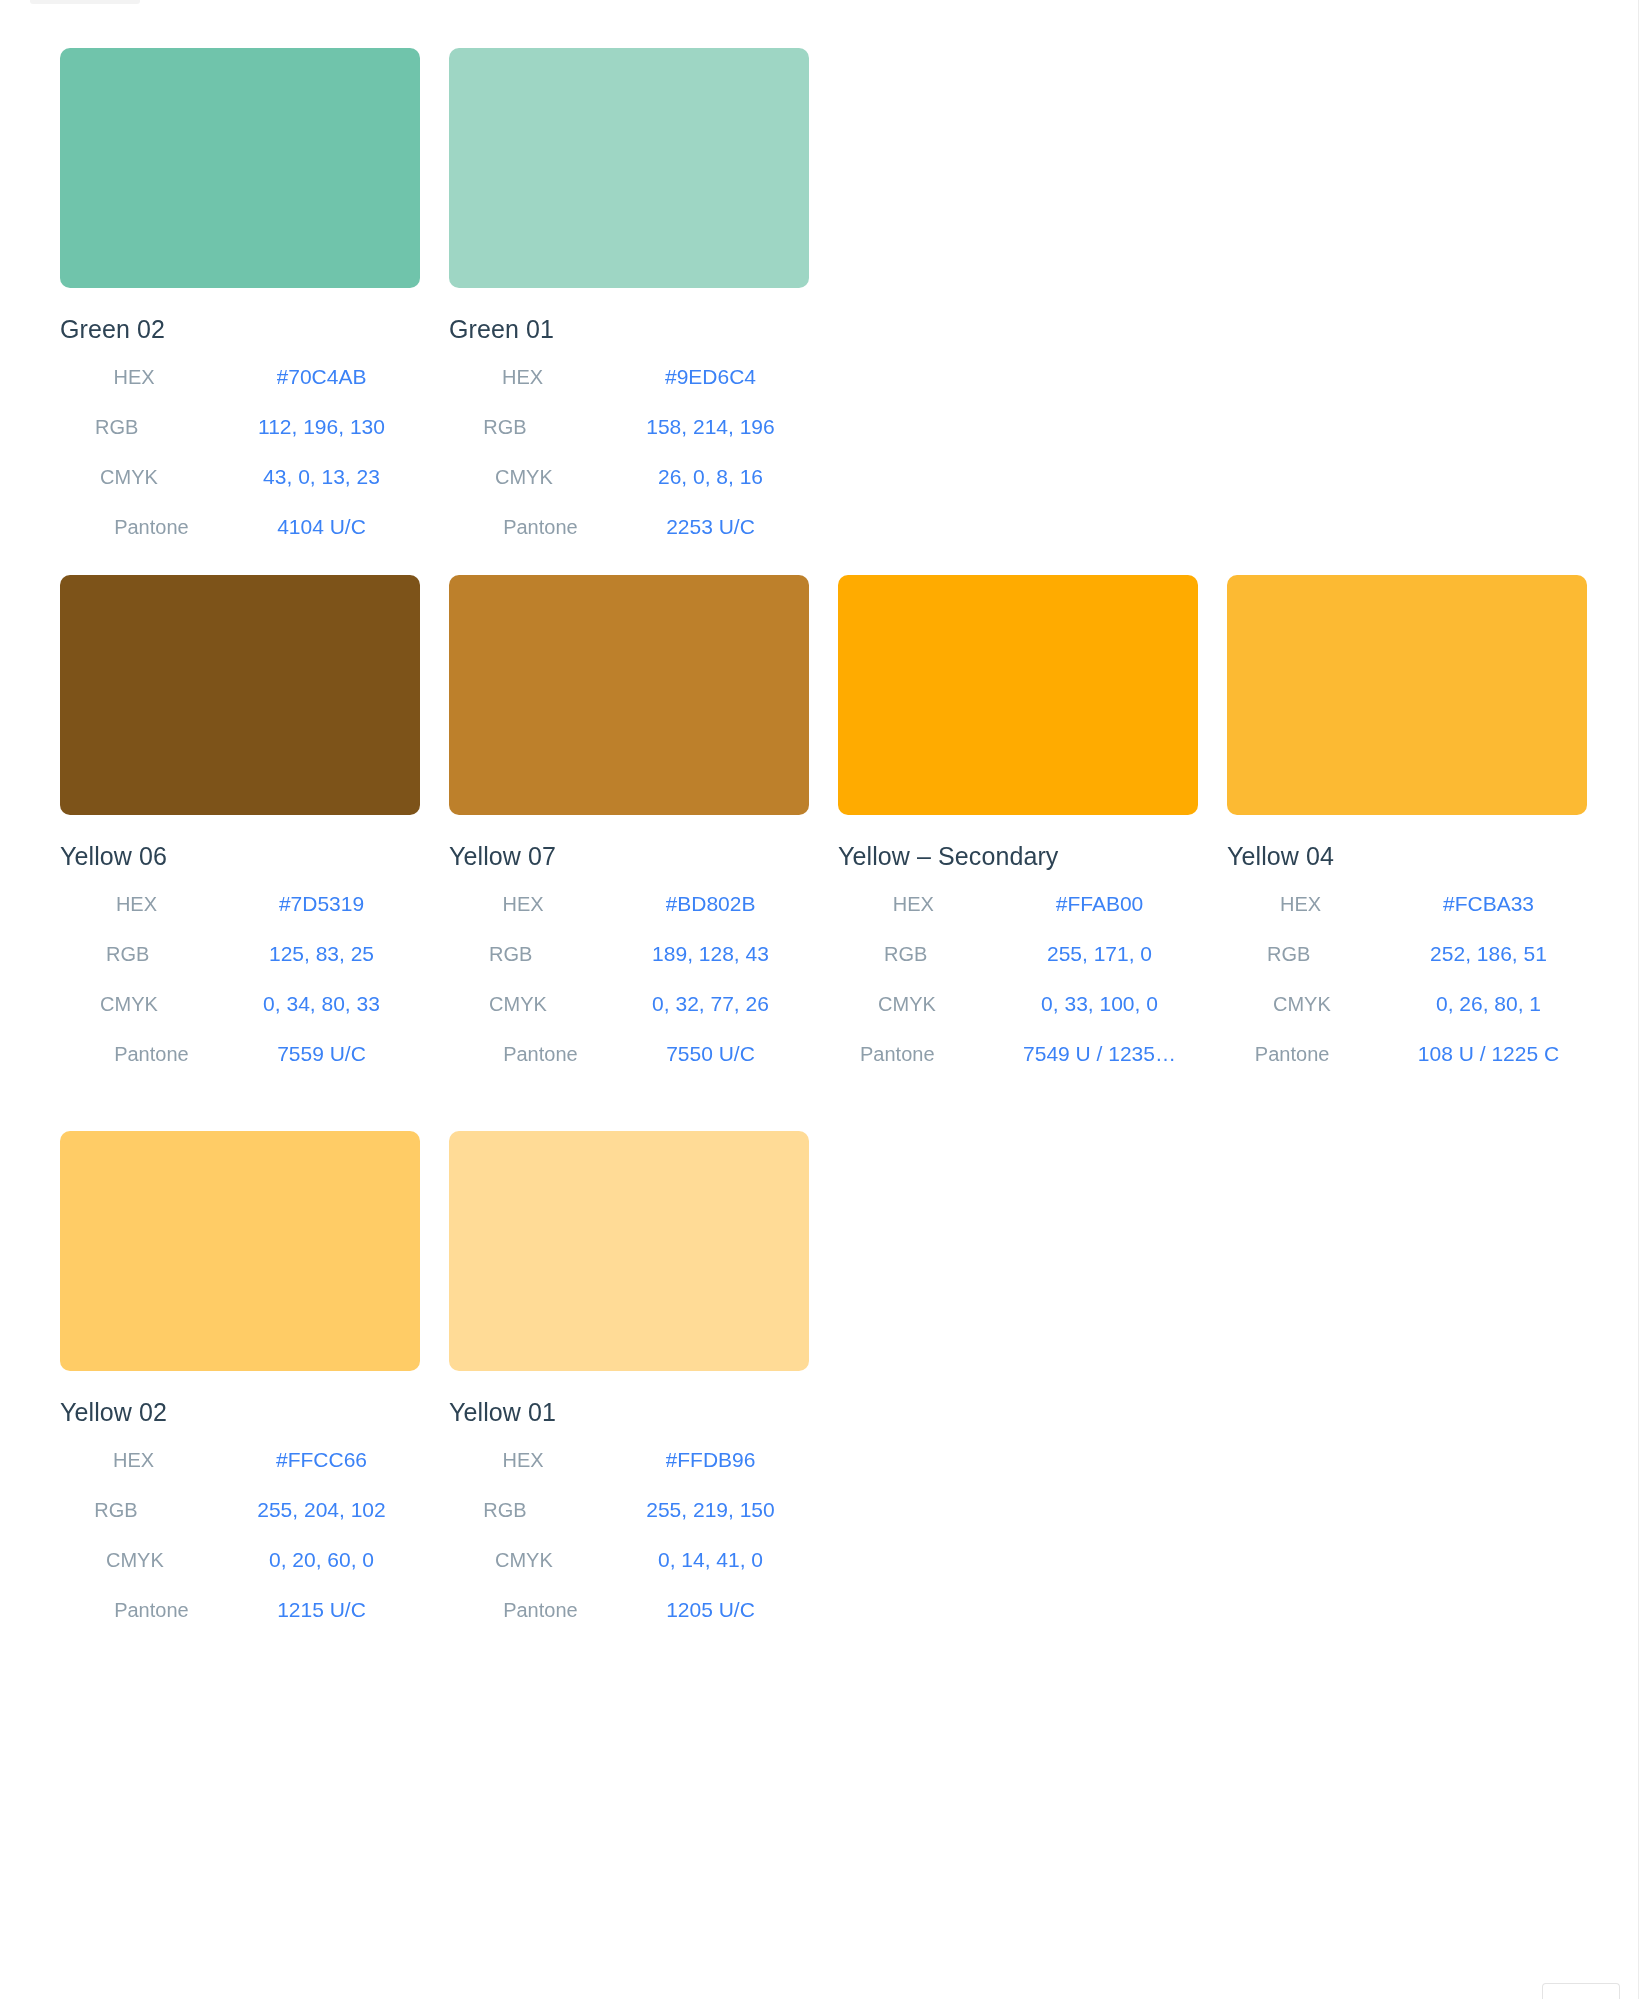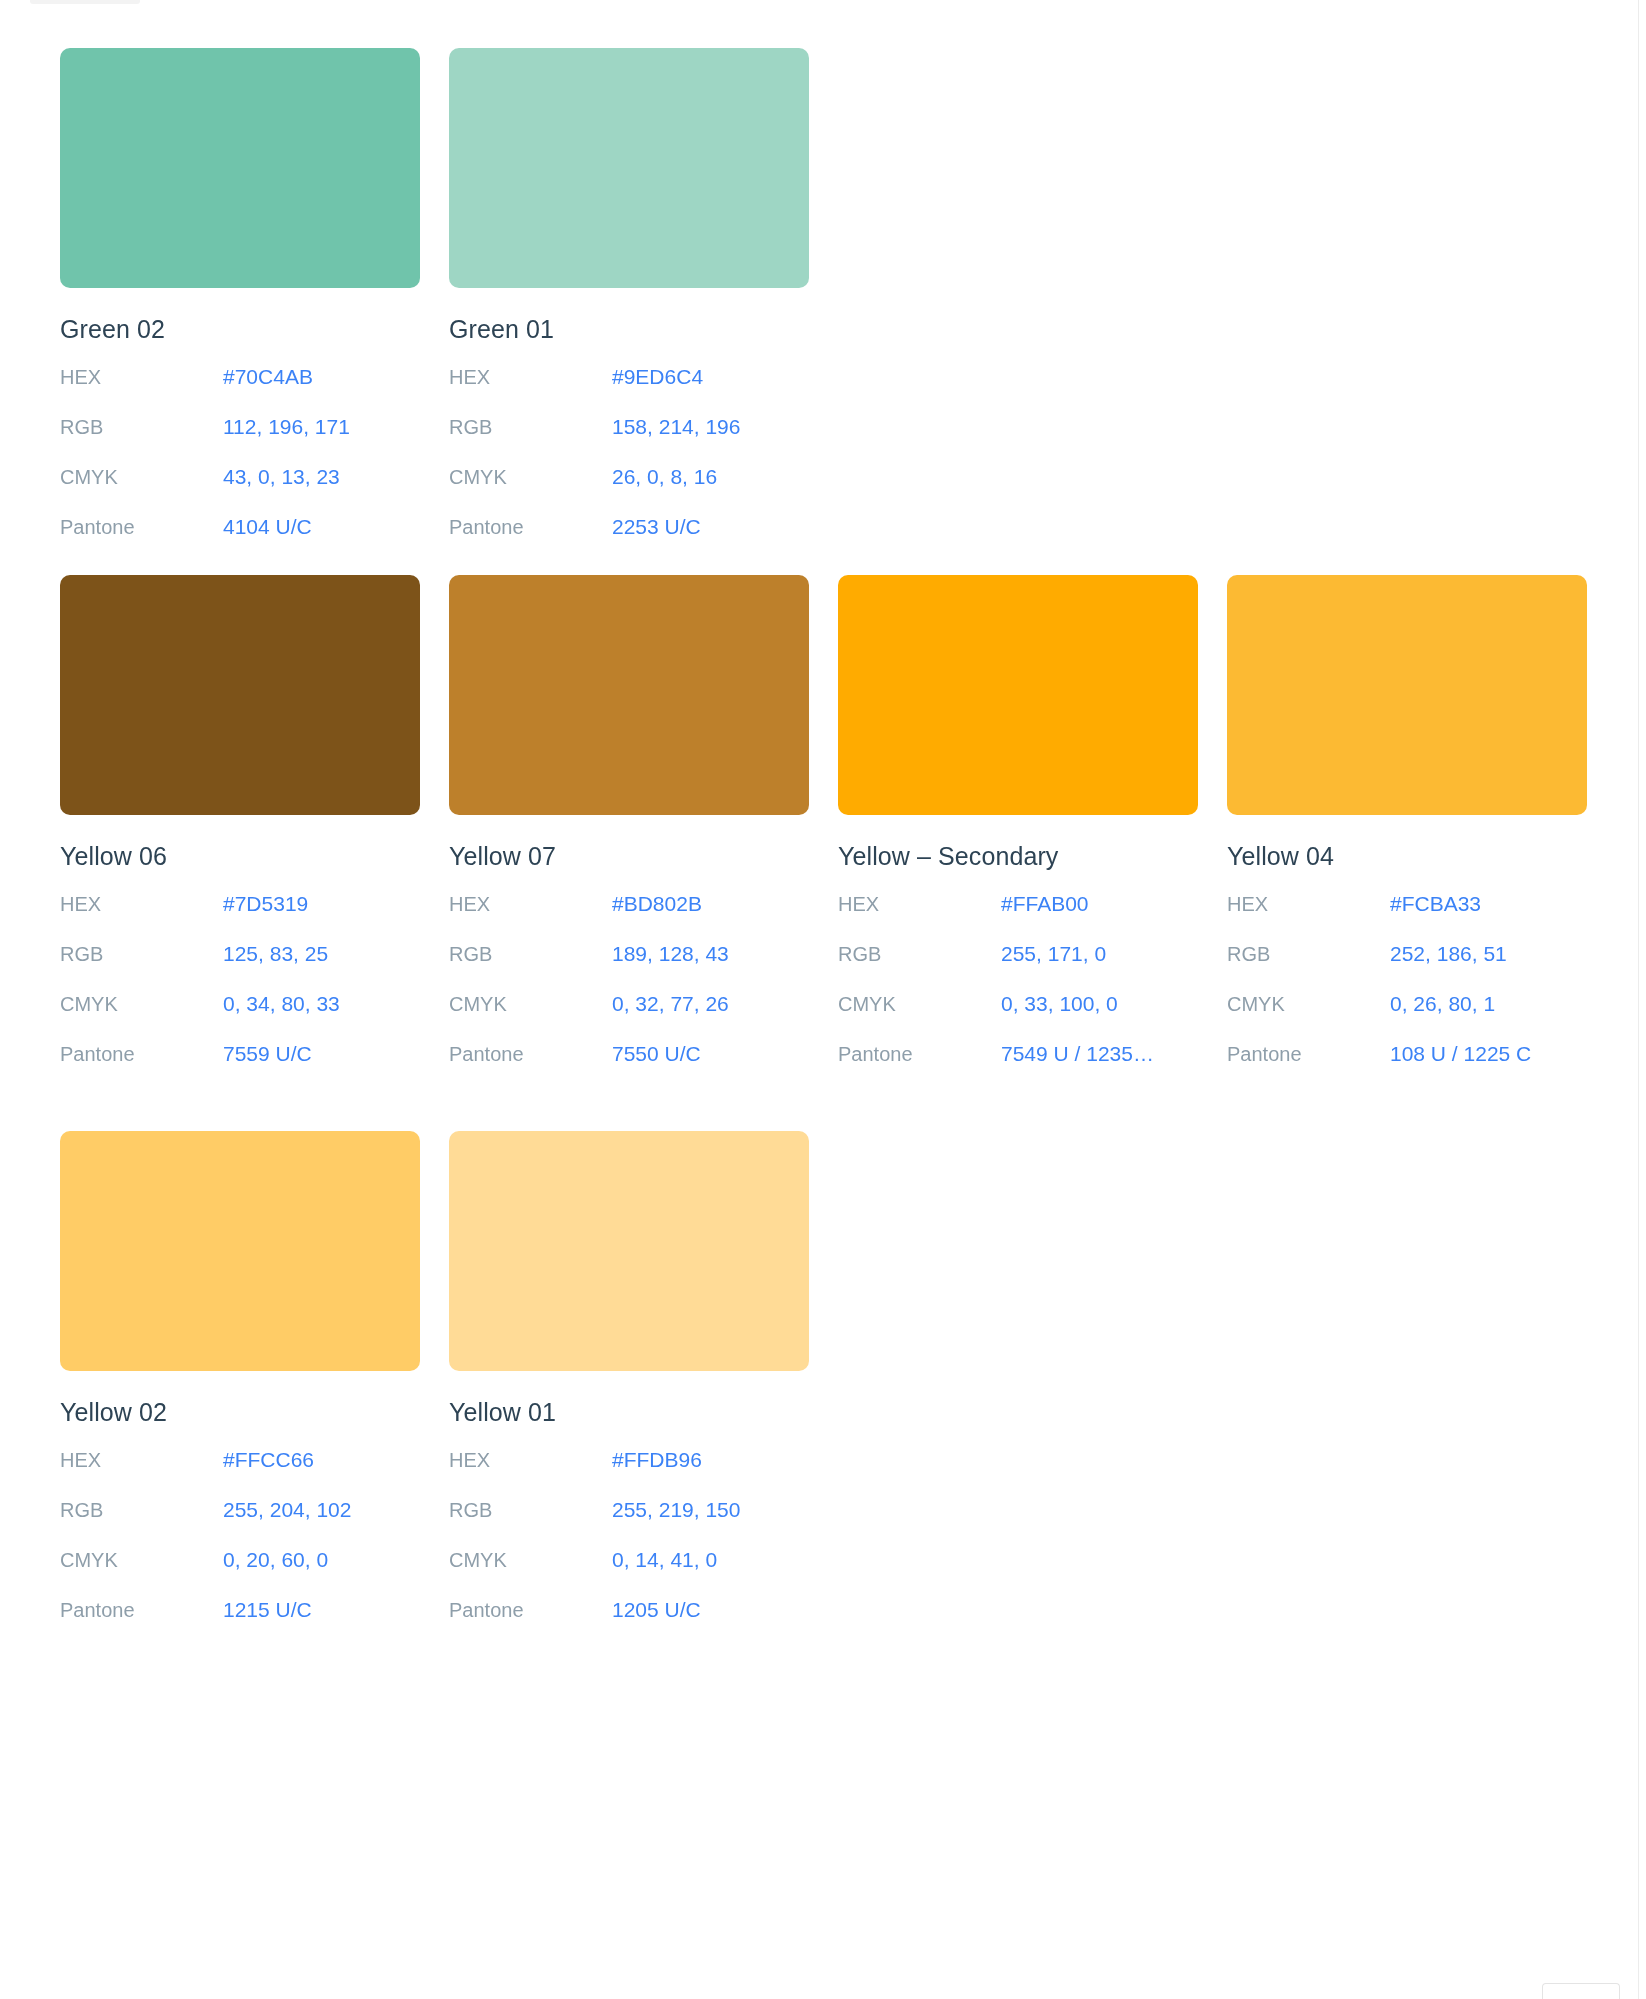--- a/index.html
+++ b/index.html
@@ -74,20 +74,21 @@
     letter-spacing: 0.1px;
     white-space: nowrap;
   }
 
   .specs { margin-top: 21px; }
 
   .spec-row {
     display: flex;
     align-items: baseline;
     height: 50px;
+    justify-content: center;
   }
 
   .spec-key {
     width: 163px;
     flex: 0 0 163px;
     font-size: 20px;
     color: #8e9eaa;
     font-weight: 400;
   }
 
@@ -132,21 +133,21 @@
           <div class="card">
             <div class="swatch" style="background: rgb(112, 196, 171);"></div>
             <div class="card-title">Green 02</div>
             <div class="specs">
               <div class="spec-row">
                 <div class="spec-key">HEX</div>
                 <div class="spec-val">#70C4AB</div>
               </div>
               <div class="spec-row">
                 <div class="spec-key">RGB</div>
-                <div class="spec-val">112, 196, 171</div>
+                <div class="spec-val">112, 196, 130</div>
               </div>
               <div class="spec-row">
                 <div class="spec-key">CMYK</div>
                 <div class="spec-val">43, 0, 13, 23</div>
               </div>
               <div class="spec-row">
                 <div class="spec-key">Pantone</div>
                 <div class="spec-val">4104 U/C</div>
               </div>
             </div>

